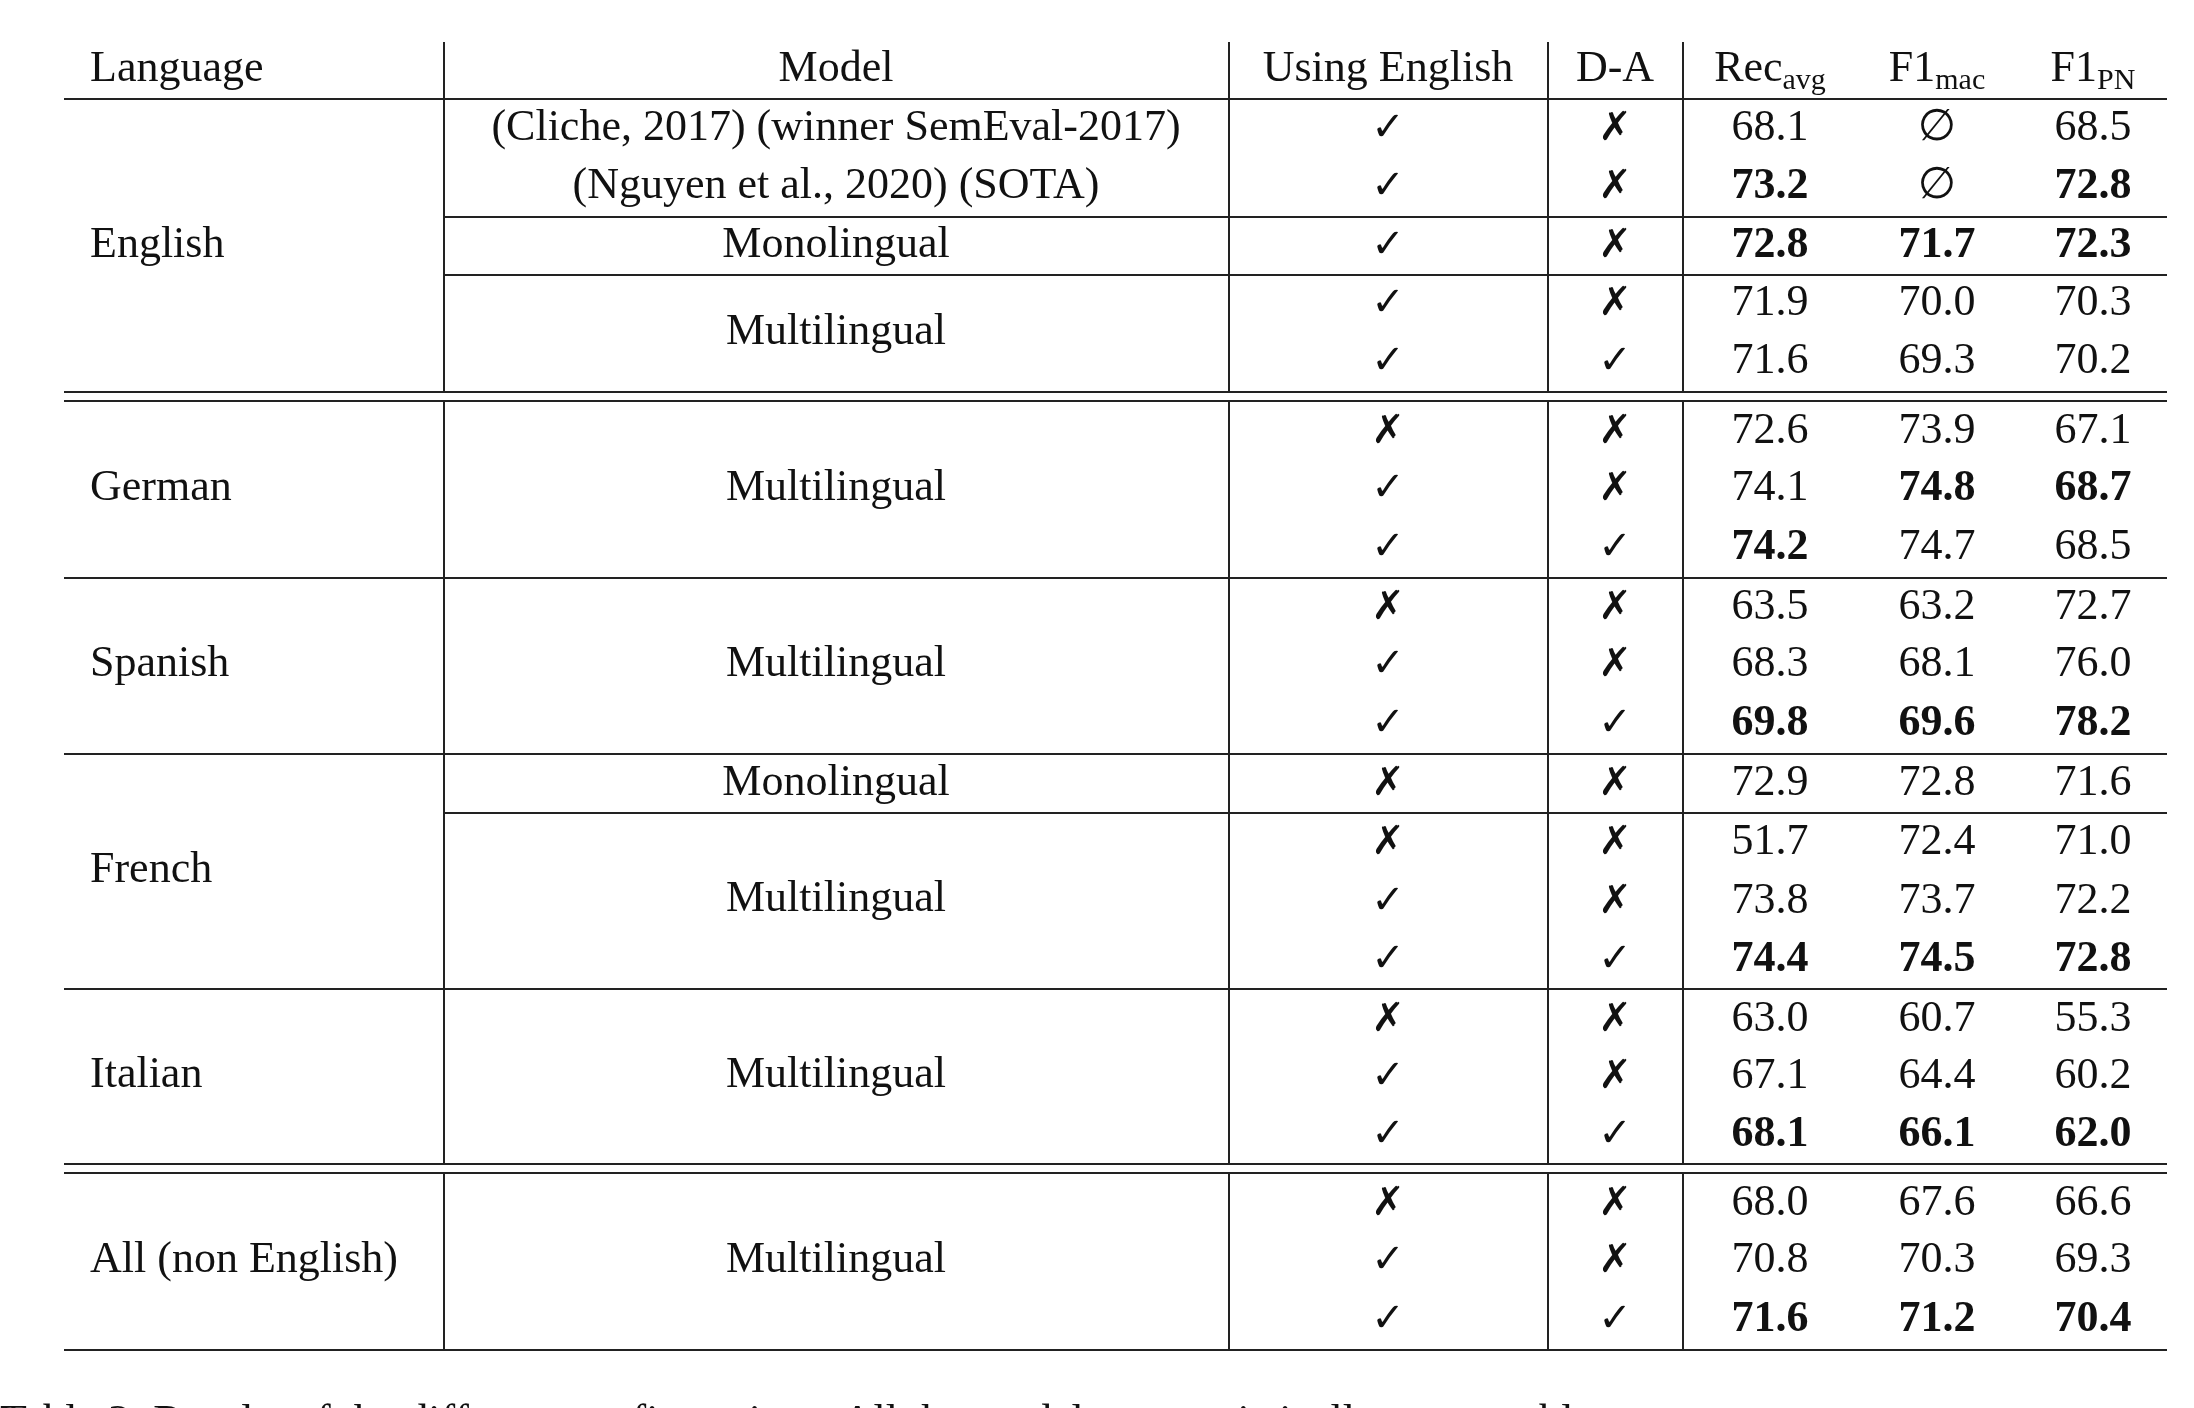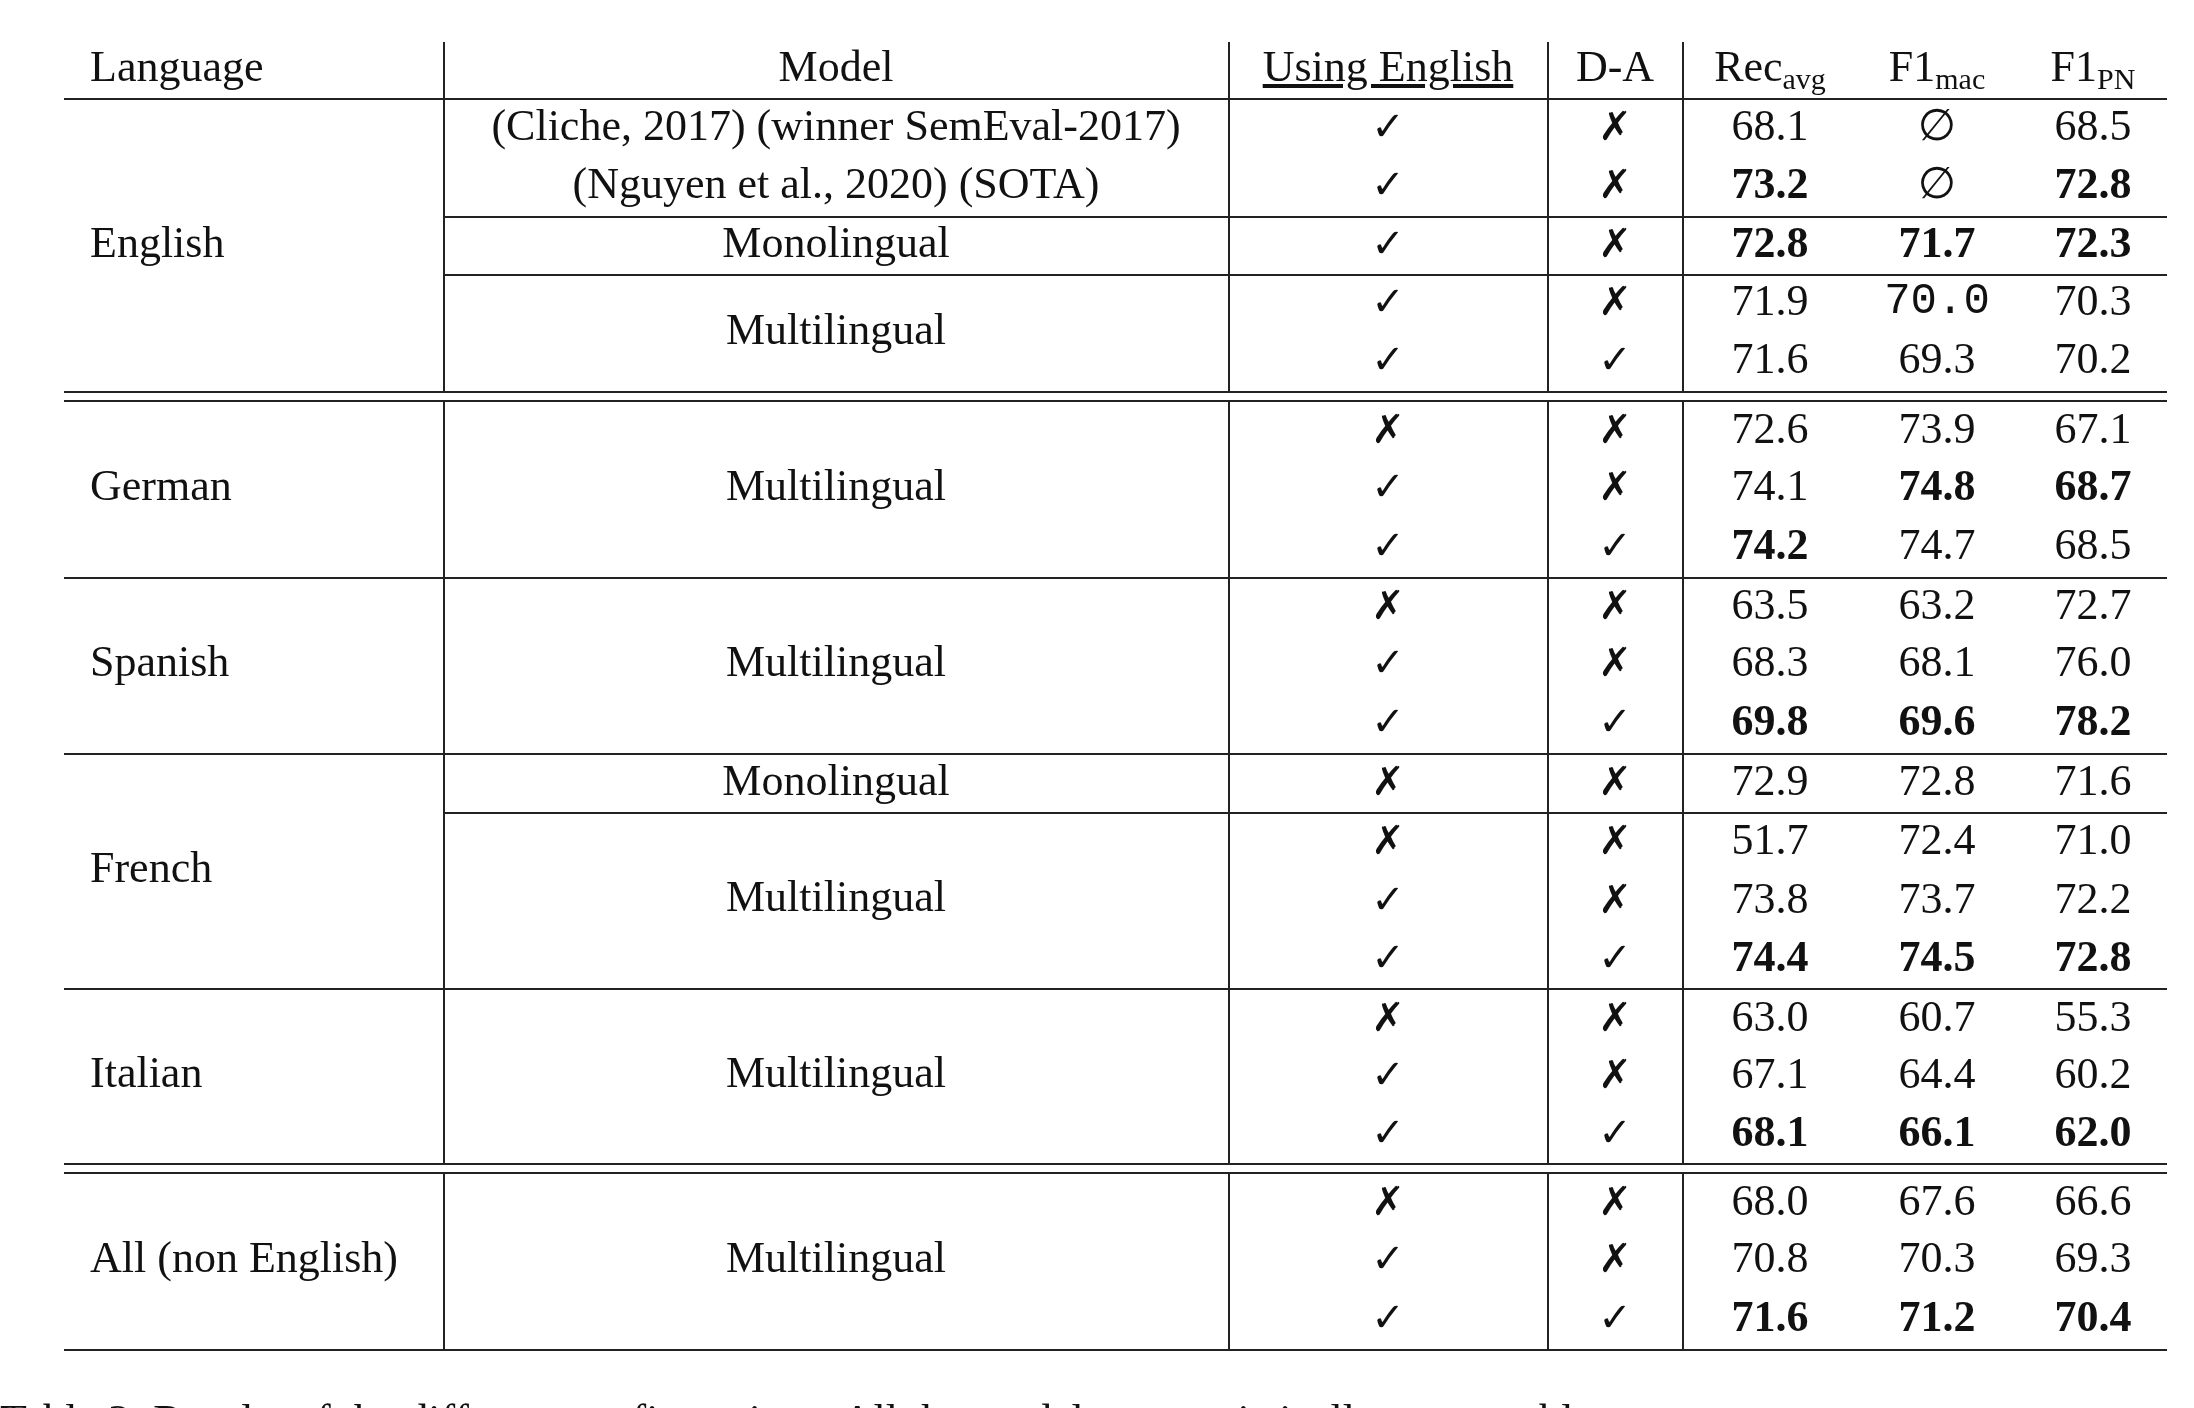--- a/index.html
+++ b/index.html
@@ -14,21 +14,21 @@
   .mark{font-family:"DejaVu Sans",sans-serif;font-size:40px;}
   #caption{position:absolute;left:0;top:1392px;font-size:44px;line-height:58px;white-space:nowrap;}
 </style>
 </head>
 <body>
 
 <div id="table">
 
   <div class="cell" style="left:90px;top:38px;">Language</div>
   <div class="cell c" style="left:836px;top:38px;">Model</div>
-  <div class="cell c" style="left:1388px;top:38px;text-decoration:underline;">Using English</div>
+  <div class="cell c" style="left:1388px;top:38px;">Using English</div>
   <div class="cell c" style="left:1615px;top:38px;">D-A</div>
   <div class="cell c" style="left:1770px;top:38px;"><span>Rec</span><sub>avg</sub></div>
   <div class="cell c" style="left:1937px;top:38px;"><span>F1</span><sub>mac</sub></div>
   <div class="cell c" style="left:2093px;top:38px;text-align:right;"><span>F1</span><sub>PN</sub></div>
 
   <div class="cell" style="left:90px;top:214px;">English</div>
   <div class="cell" style="left:90px;top:457px;">German</div>
   <div class="cell" style="left:90px;top:633px;">Spanish</div>
   <div class="cell" style="left:90px;top:839px;">French</div>
   <div class="cell" style="left:90px;top:1044px;">Italian</div>
@@ -57,21 +57,21 @@
       <div class="cell c " style="left: 1937px; top: 155px;">∅</div>
       <div class="cell c b" style="left: 2093px; top: 155px;">72.8</div>
       <div class="cell c mark" style="left: 1388px; top: 214px;">✓</div>
       <div class="cell c mark" style="left: 1615px; top: 214px;">✗</div>
       <div class="cell c b" style="left: 1770px; top: 214px;">72.8</div>
       <div class="cell c b" style="left: 1937px; top: 214px;">71.7</div>
       <div class="cell c b" style="left: 2093px; top: 214px;">72.3</div>
       <div class="cell c mark" style="left: 1388px; top: 272px;">✓</div>
       <div class="cell c mark" style="left: 1615px; top: 272px;">✗</div>
       <div class="cell c " style="left: 1770px; top: 272px;">71.9</div>
-      <div class="cell c " style="left: 1937px; top: 272px; font-family: Liberation Mono, monospace;">70.0</div>
+      <div class="cell c " style="left: 1937px; top: 272px;">70.0</div>
       <div class="cell c " style="left: 2093px; top: 272px;">70.3</div>
       <div class="cell c mark" style="left: 1388px; top: 330px;">✓</div>
       <div class="cell c mark" style="left: 1615px; top: 330px;">✓</div>
       <div class="cell c " style="left: 1770px; top: 330px;">71.6</div>
       <div class="cell c " style="left: 1937px; top: 330px;">69.3</div>
       <div class="cell c " style="left: 2093px; top: 330px;">70.2</div>
       <div class="cell c mark" style="left: 1388px; top: 400px;">✗</div>
       <div class="cell c mark" style="left: 1615px; top: 400px;">✗</div>
       <div class="cell c " style="left: 1770px; top: 400px;">72.6</div>
       <div class="cell c " style="left: 1937px; top: 400px;">73.9</div>

